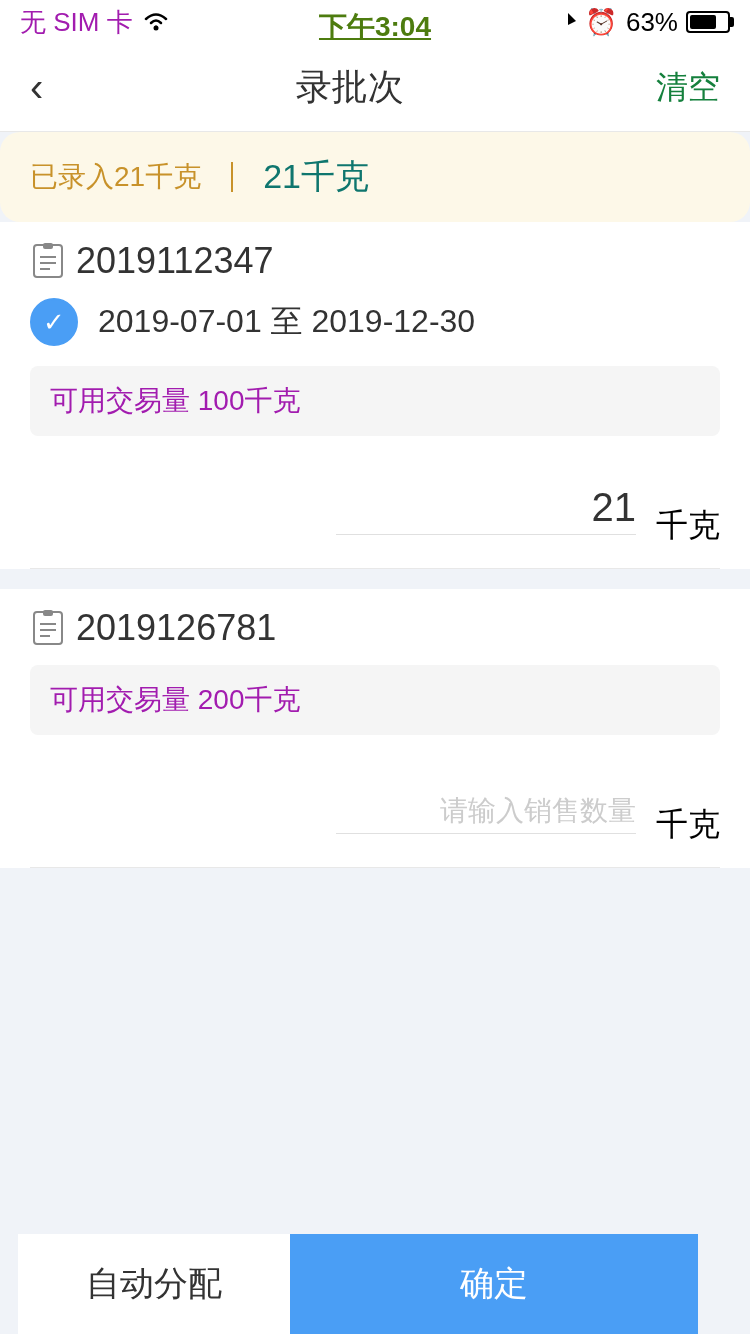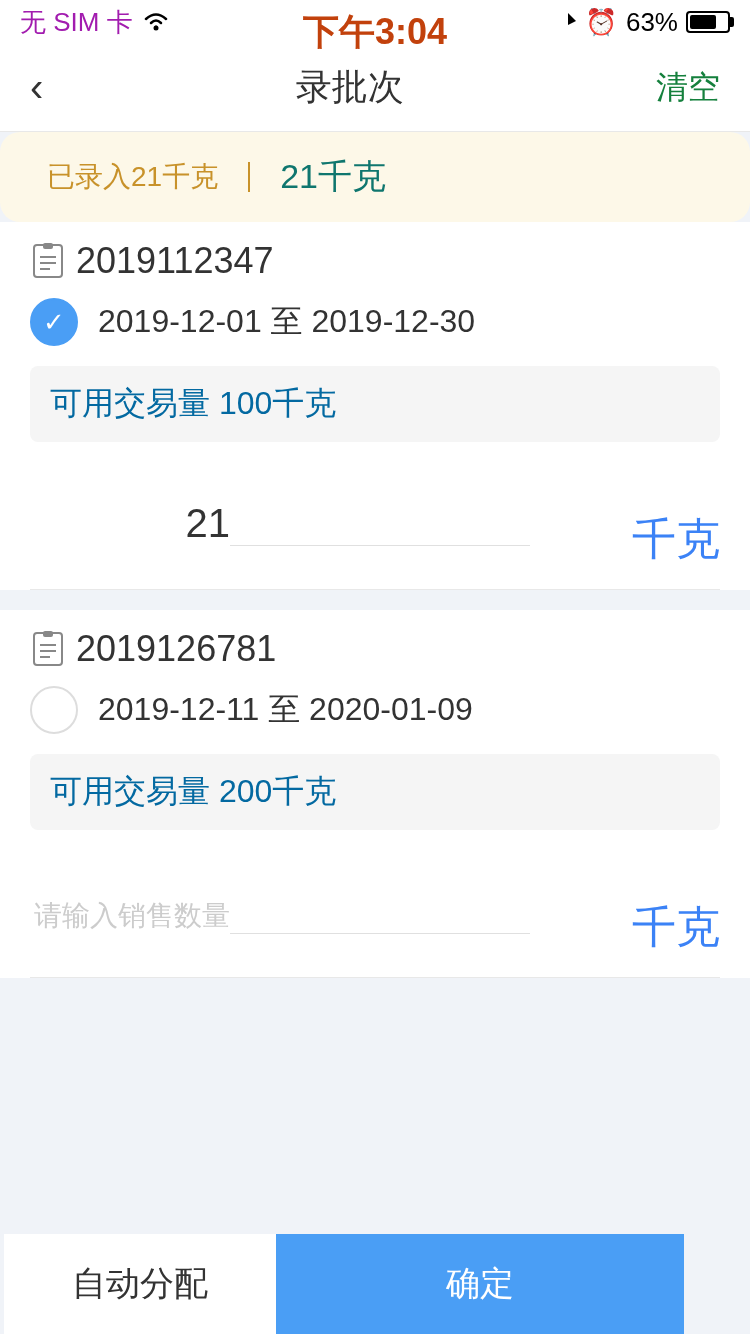--- a/index.html
+++ b/index.html
@@ -26,27 +26,28 @@
       font-size: 28px;
     }
     .status-left {
       display: flex;
       align-items: center;
       gap: 8px;
       font-size: 26px;
       color: #a21caf;
     }
     .status-center {
-      font-size: 36px;
+      font-size: 28px;
       font-weight: 600;
-      color: #c2410c;
+      color: #4d7c0f;
       position: absolute;
       left: 50%;
       transform: translateX(-50%);
       top: 8px;
+      text-decoration: underline;
     }
     .status-right {
       display: flex;
       align-items: center;
       gap: 8px;
       font-size: 26px;
       color: #000;
     }
     .battery-bar {
       width: 44px;
@@ -99,21 +100,21 @@
     }
     .nav-clear {
       font-size: 32px;
       color: #15803d;
       cursor: pointer;
     }
 
     
     .summary-bar {
       background: #fdf8e8;
-      padding: 22px 47px;
+      padding: 22px 30px;
       display: flex;
       align-items: center;
       gap: 30px;
       border-radius: 20px;
     }
     .summary-label {
       font-size: 28px;
       color: #c8922a;
     }
     .summary-divider {
@@ -180,22 +181,22 @@
       color: #333;
     }
     .batch-availability {
       background: #f5f5f5;
       border-radius: 8px;
       padding: 16px 20px;
       margin-bottom: 20px;
       margin-left: 0;
     }
     .batch-availability-text {
-      font-size: 32px;
-      color: #0369a1;
+      font-size: 28px;
+      color: #a21caf;
     }
     .batch-input-row {
       display: flex;
       align-items: center;
       justify-content: flex-end;
       gap: 20px;
       padding: 16px 0 20px 0;
       border-bottom: 1px solid #e8e8e8;
     }
     .batch-input {
@@ -206,36 +207,36 @@
       border: none;
       outline: none;
       background: transparent;
       width: 200px;
     }
     .batch-input::placeholder {
       color: #ccc;
       font-size: 28px;
     }
     .batch-unit {
-      font-size: 44px;
-      color: #3b82f6;
+      font-size: 32px;
+      color: #000000;
       margin-top: 32px;
     }
 
     
     .section-divider {
       height: 20px;
       background: #f0f3f8;
     }
 
     
     .bottom-bar {
       position: absolute;
       bottom: 0;
-      left: 4px;
+      left: 18px;
       width: 680px;
       height: 100px;
       display: flex;
     }
     .btn-auto {
       flex: 1;
       height: 100%;
       background: #fff;
       border: none;
       font-size: 34px;
@@ -254,20 +255,21 @@
       color: #fff;
       cursor: pointer;
       display: flex;
       align-items: center;
       justify-content: center;
     }
 
     
     .input-wrapper {
       display: flex;
+      flex-direction: column;
       align-items: flex-end;
       flex: 1;
     }
     .input-underline {
       width: 300px;
       height: 1px;
       background: #e0e0e0;
       margin-top: 4px;
     }
 
@@ -326,21 +328,21 @@
         <rect x="13" y="0" width="10" height="6" rx="2" fill="#888"></rect>
         <line x1="10" y1="14" x2="26" y2="14" stroke="#888" stroke-width="2"></line>
         <line x1="10" y1="20" x2="26" y2="20" stroke="#888" stroke-width="2"></line>
         <line x1="10" y1="26" x2="20" y2="26" stroke="#888" stroke-width="2"></line>
       </svg>
     </span>
     <span class="batch-number">2019112347</span>
   </div>
   <div class="batch-row">
     <div class="batch-checkbox checked"></div>
-    <span class="batch-date">2019-12-01 至 2019-12-30</span>
+    <span class="batch-date">2019-07-01 至 2019-12-30</span>
   </div>
   <div class="batch-availability">
     <span class="batch-availability-text">可用交易量 100千克</span>
   </div>
   <div class="batch-input-row">
     <div class="input-wrapper">
       <input class="batch-input" type="text" value="21" style="">
       <div class="input-underline"></div>
     </div>
     <span class="batch-unit">千克</span>
@@ -355,24 +357,20 @@
       <svg width="36" height="36" viewBox="0 0 36 36" fill="none">
         <rect x="4" y="2" width="28" height="32" rx="3" stroke="#888" stroke-width="2" fill="none"></rect>
         <rect x="13" y="0" width="10" height="6" rx="2" fill="#888"></rect>
         <line x1="10" y1="14" x2="26" y2="14" stroke="#888" stroke-width="2"></line>
         <line x1="10" y1="20" x2="26" y2="20" stroke="#888" stroke-width="2"></line>
         <line x1="10" y1="26" x2="20" y2="26" stroke="#888" stroke-width="2"></line>
       </svg>
     </span>
     <span class="batch-number">2019126781</span>
   </div>
-  <div class="batch-row">
-    <div class="batch-checkbox"></div>
-    <span class="batch-date">2019-12-11 至 2020-01-09</span>
-  </div>
   <div class="batch-availability">
     <span class="batch-availability-text">可用交易量 200千克</span>
   </div>
   <div class="batch-input-row">
     <div class="input-wrapper">
       <input class="batch-input" type="text" placeholder="请输入销售数量" style="">
       <div class="input-underline"></div>
     </div>
     <span class="batch-unit">千克</span>
   </div>

